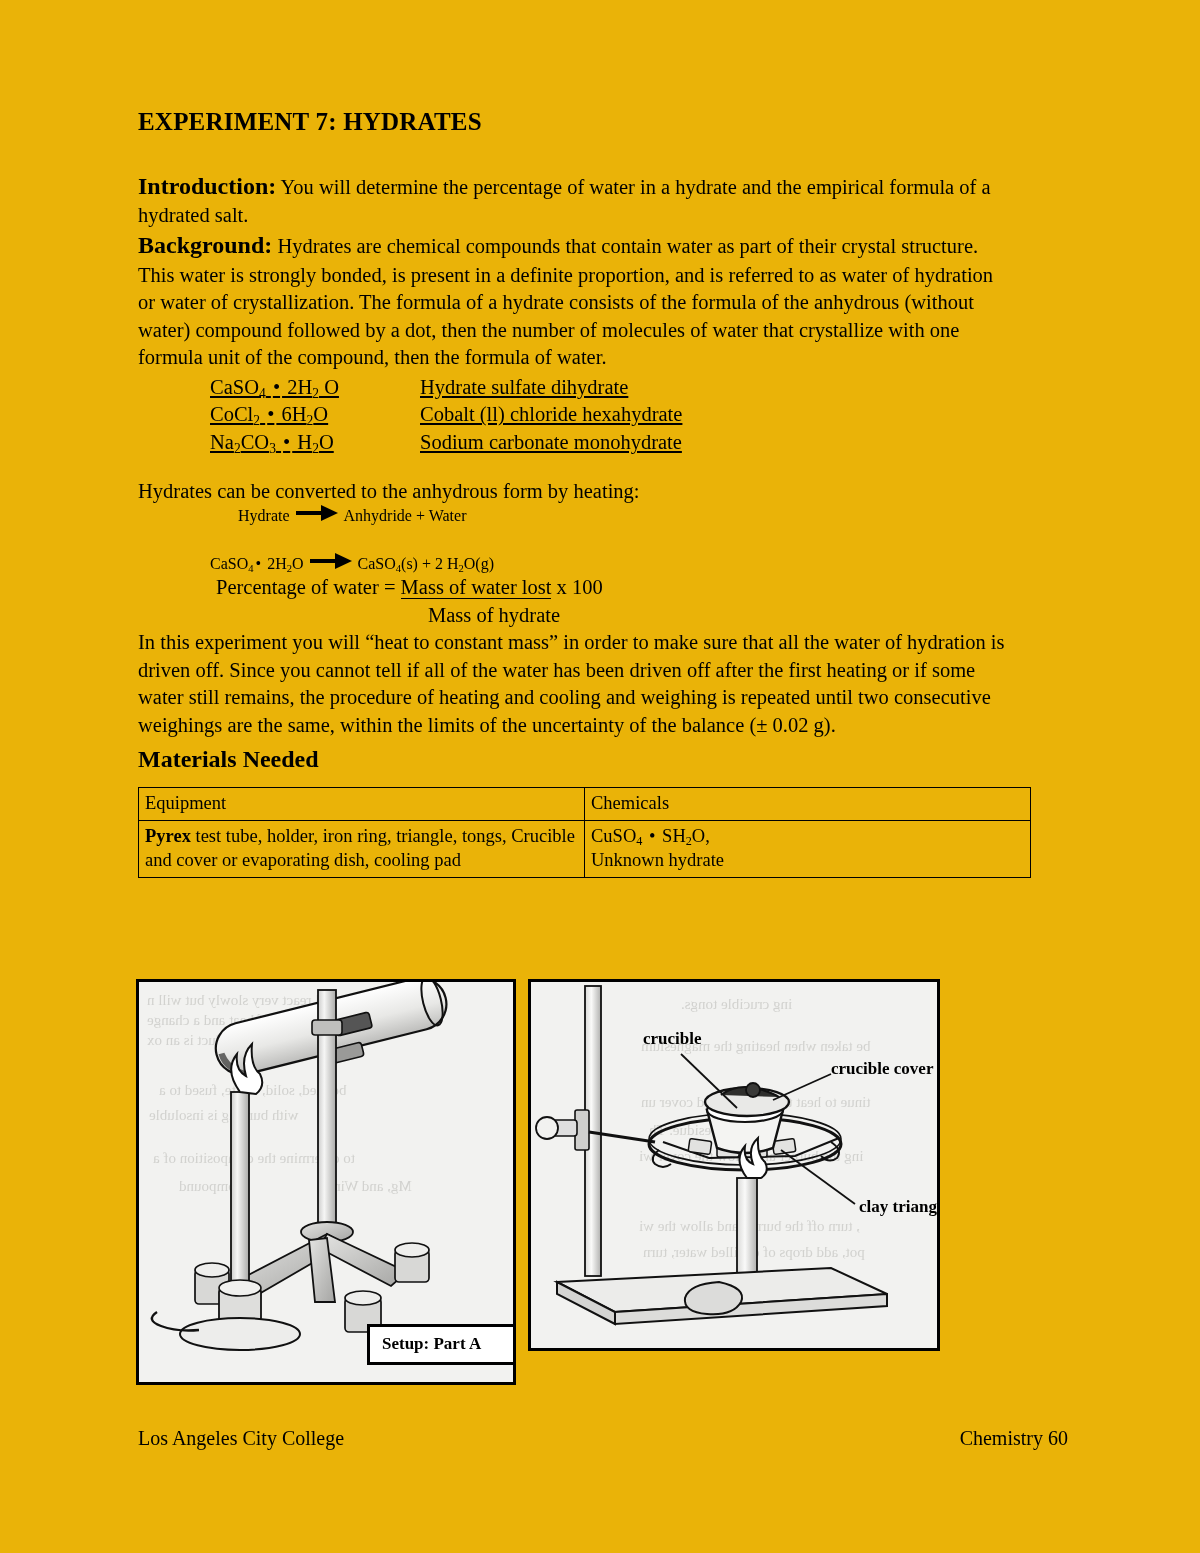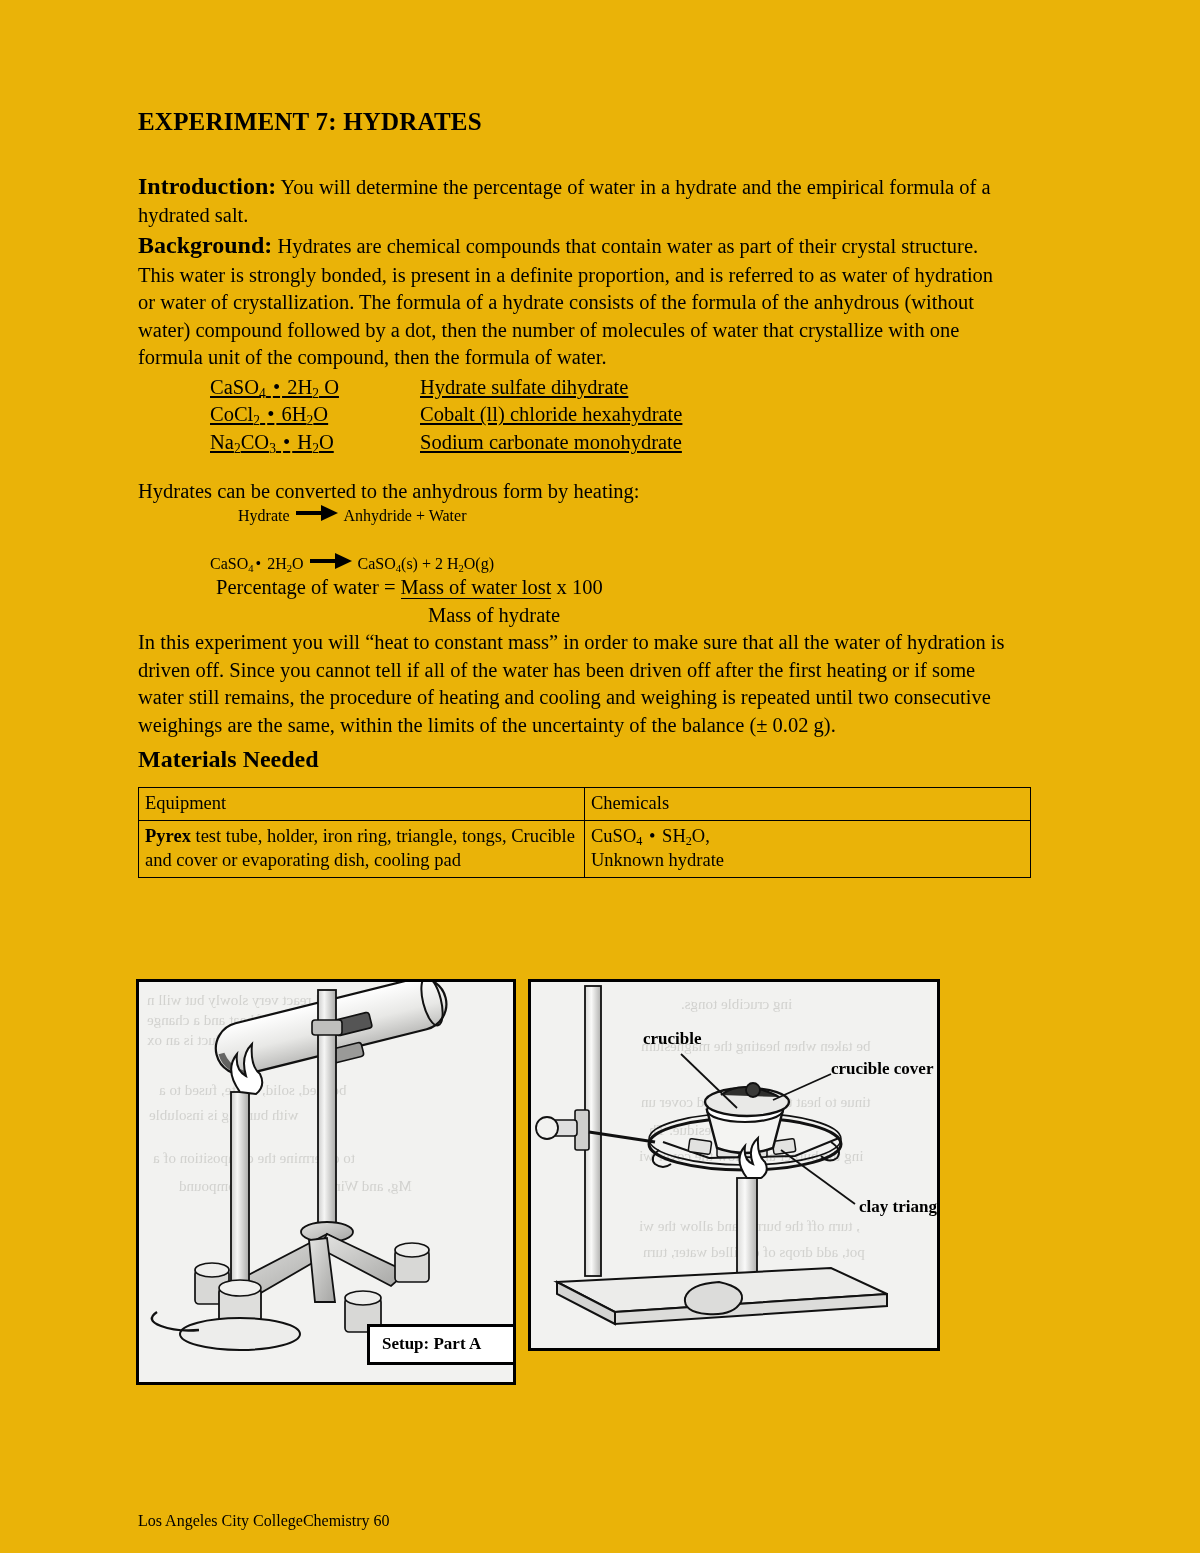--- a/index.html
+++ b/index.html
@@ -206,24 +206,25 @@
   .cap-a {
     left: 228px;
     top: 342px;
     width: 134px;
   }
 
   
   .footer {
     position: absolute;
     left: 138px;
-    top: 1512px;
+    top: 1427px;
     width: 930px;
     display: flex;
-    font-size: 16px;
+    justify-content: space-between;
+    font-size: 20px;
   }
 </style>
 </head>
 <body>
 
 <div class="page">
 
   <div class="content">
 
     <h1 class="doc-title">EXPERIMENT 7: HYDRATES</h1>

